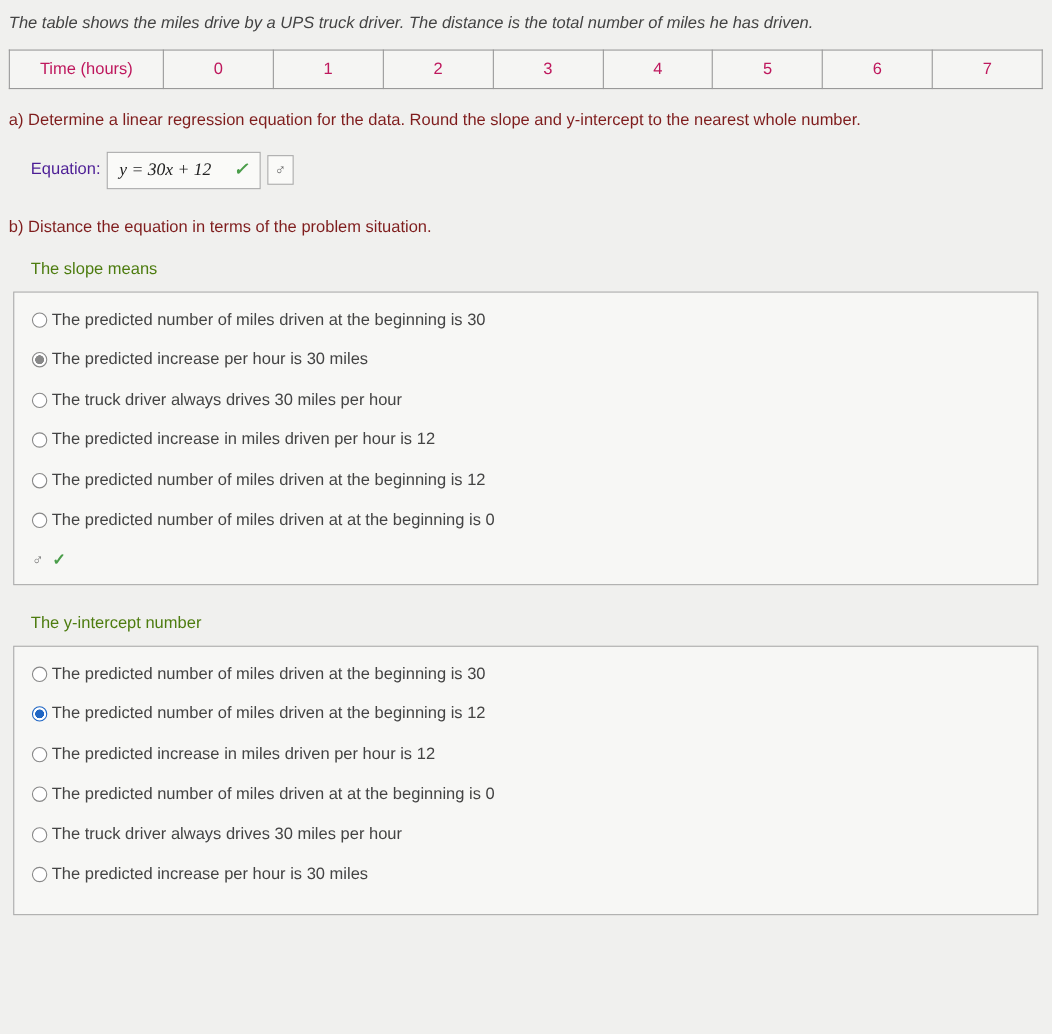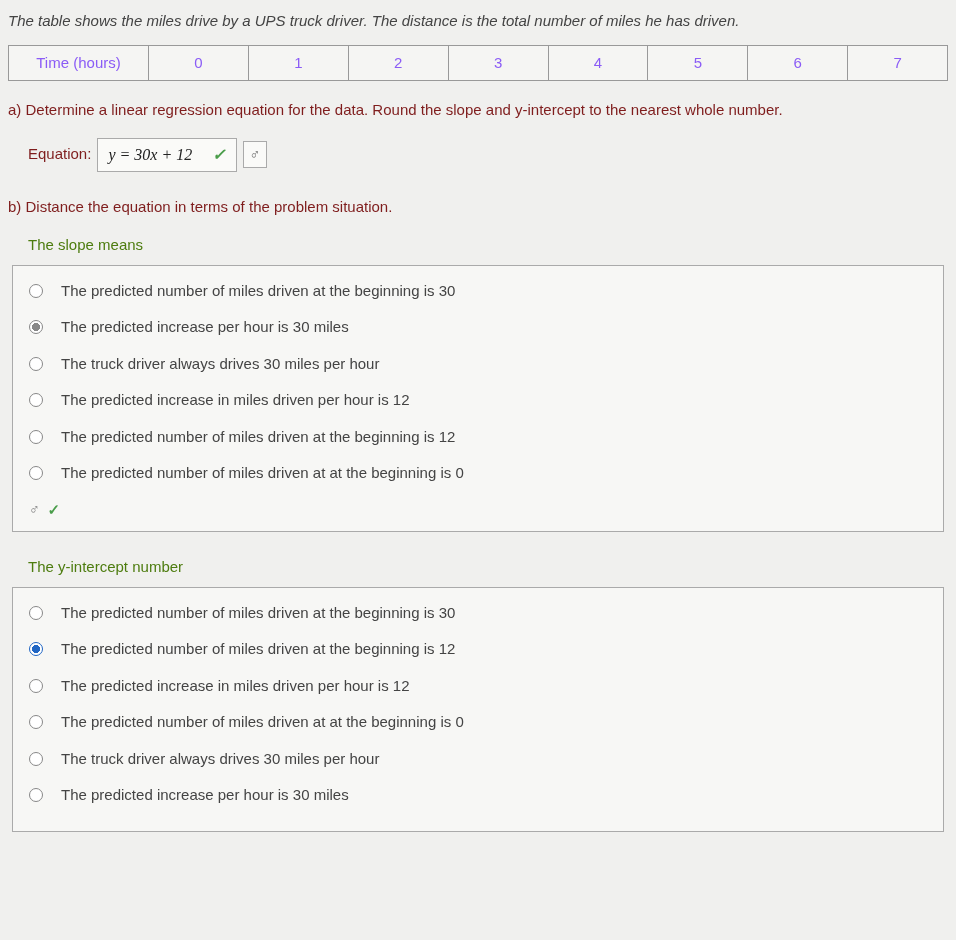--- a/index.html
+++ b/index.html
@@ -16,32 +16,32 @@
 .data-table {
   border-collapse: collapse;
   width: 100%;
   margin-bottom: 18px;
   background: #f5f5f3;
 }
 .data-table td {
   border: 1px solid #999;
   padding: 6px 10px;
   text-align: center;
-  color: #8b5cf6;
+  color: #be185d;
 }
 .data-table td:first-child { text-align: center; width: 140px; }
 .row-header { font-weight: 400; }
 .part-text { color: #7f1d1d; margin-bottom: 16px; }
 .equation-row {
   display: flex;
   align-items: center;
   gap: 6px;
   margin: 16px 0 24px 20px;
 }
-.equation-label { color: #7f1d1d; }
+.equation-label { color: #4c1d95; }
 .equation-box {
   border: 1px solid #aaa;
   background: #fafaf8;
   padding: 4px 10px;
   font-family: "Times New Roman", serif;
   font-style: italic;
   font-size: 16px;
   display: inline-flex;
   align-items: center;
   gap: 20px;
@@ -58,21 +58,21 @@
 .sub-heading { color: #4d7c0f; margin: 8px 0 8px 20px; }
 .option-box {
   border: 1px solid #aaa;
   background: #f7f7f5;
   margin: 0 4px 24px 4px;
   padding: 14px 16px 10px 16px;
 }
 .option-row {
   display: flex;
   align-items: center;
-  gap: 18px;
+  gap: 4px;
   margin-bottom: 14px;
   color: #444;
 }
 .radio {
   width: 14px; height: 14px;
   border-radius: 50%;
   border: 1px solid #888;
   background: #fff;
   flex-shrink: 0;
 }

